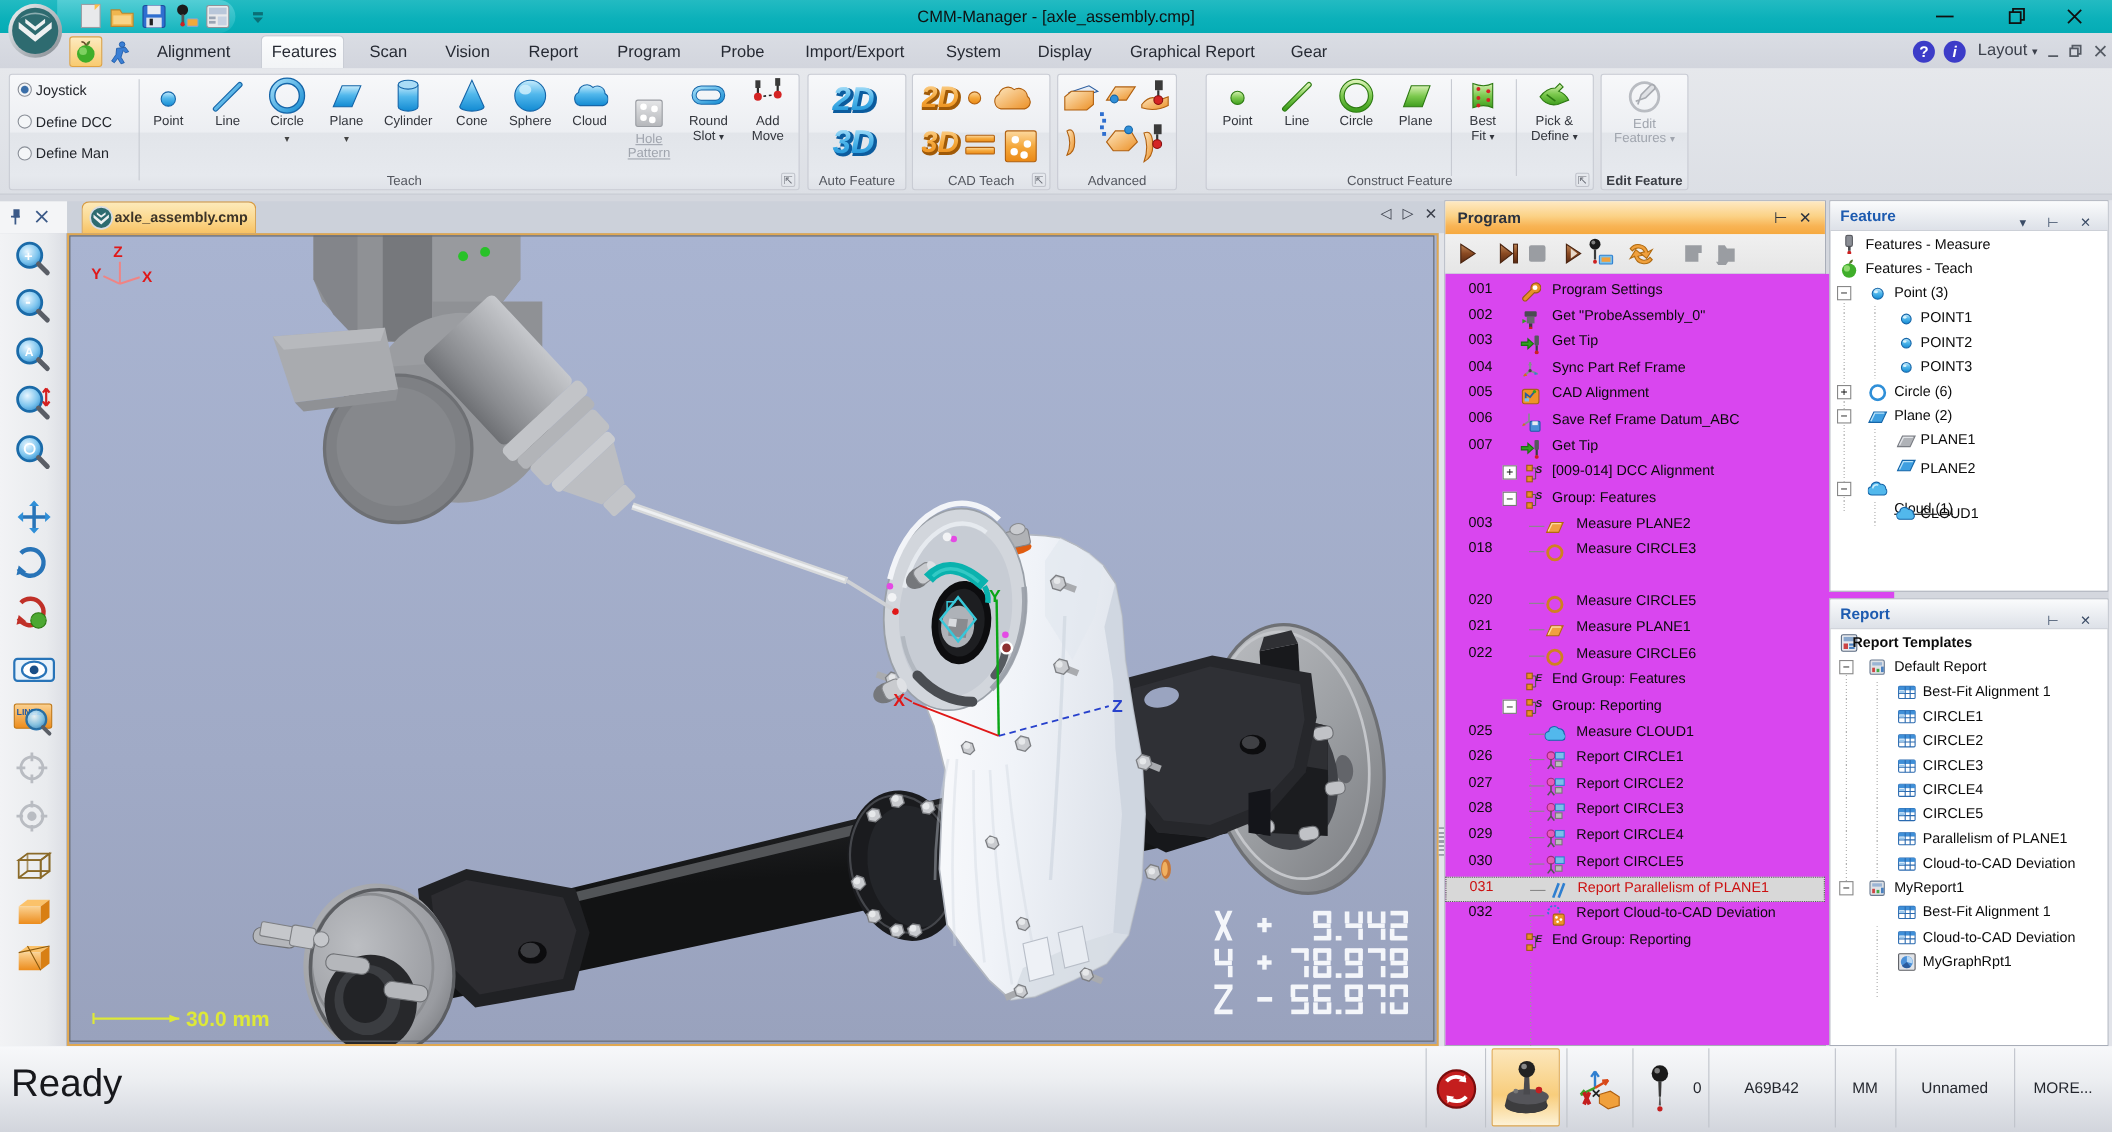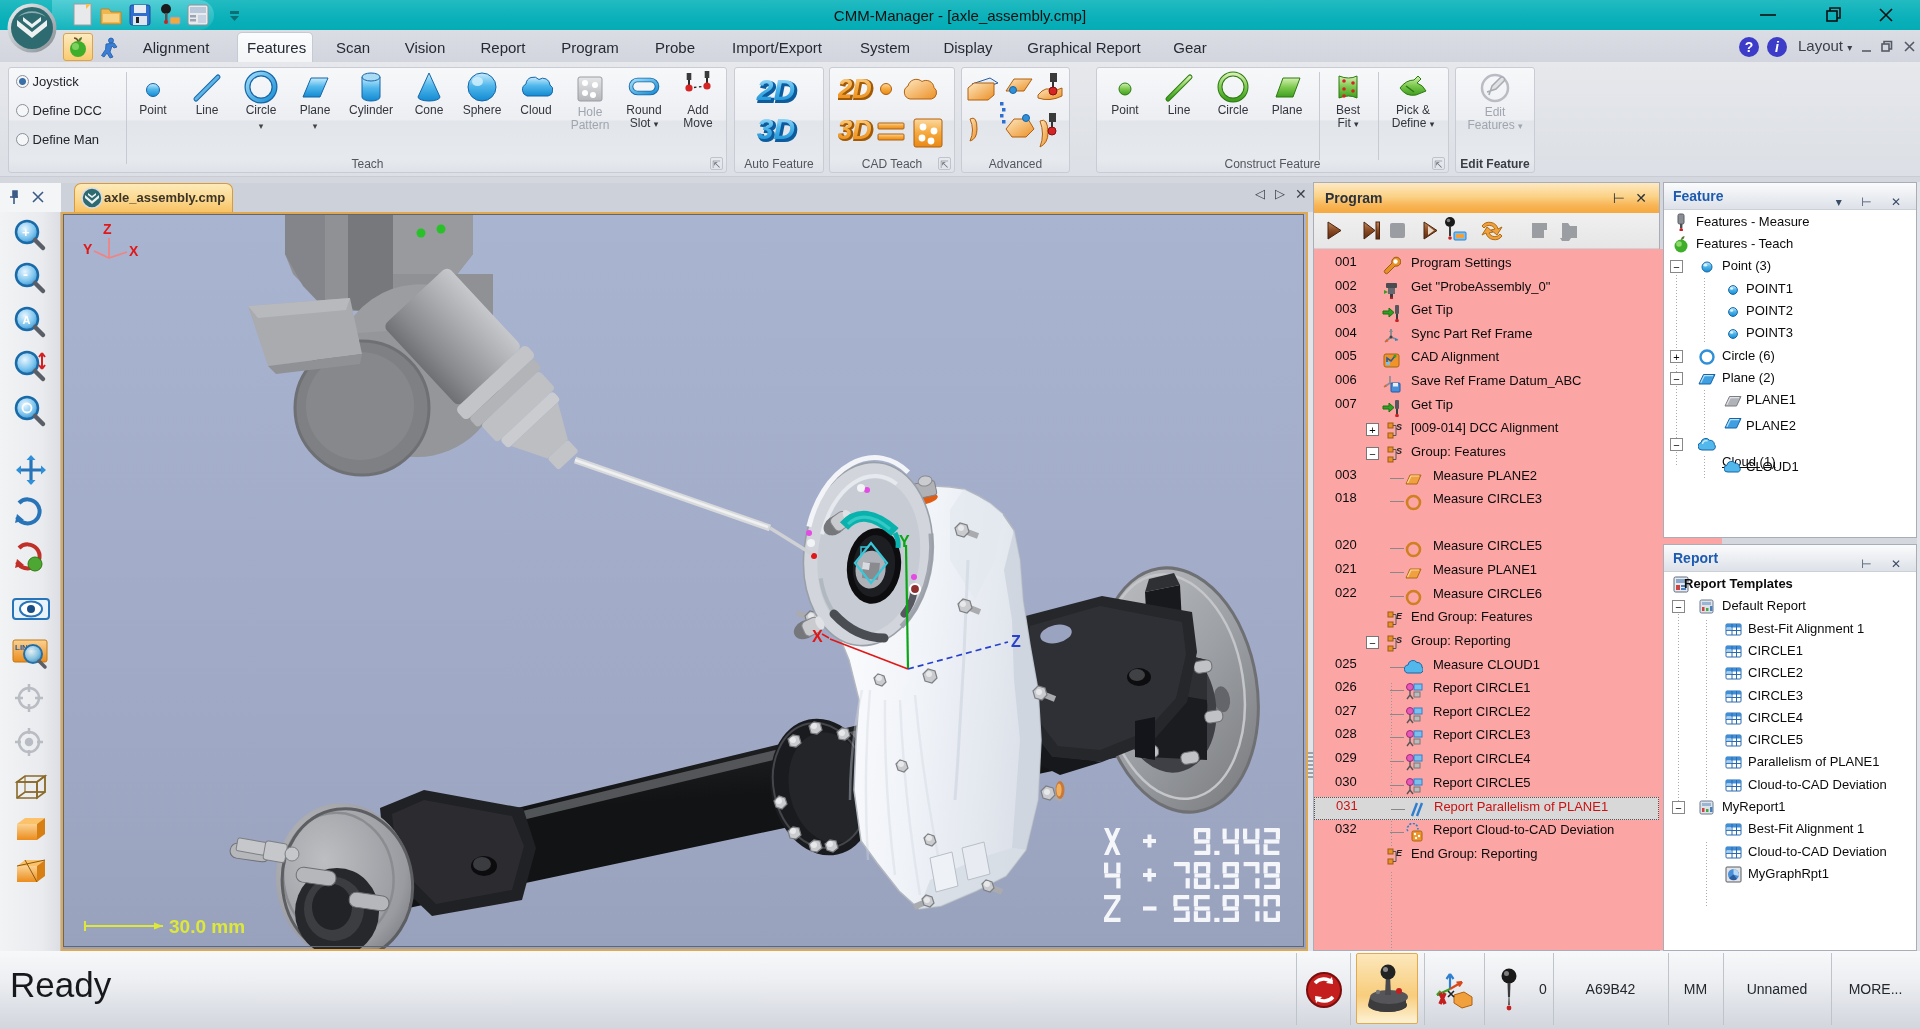--- a/index.html
+++ b/index.html
@@ -44,21 +44,21 @@
 #lefttb { left:0; top:212px; width:61px; height:739px; background:linear-gradient(90deg,#f2f3f5 0%,#e9ebee 70%,#dcdee4 100%); border-right:1px solid #bcc0c9; }
 
 
 #vpframe { left:61px; top:212px; width:1247px; height:739px; border:2px solid #e0a851; background:#9fa9c5;}
 #vpinner { position:absolute; left:0; top:0; width:1243px; height:735px; }
 
 
 #programpanel { left:1313px; top:182px; width:347px; height:769px; background:#fff; border:1px solid #a8adb8; }
 #proghead { position:absolute; left:0; top:0; width:345px; height:30px; background:linear-gradient(#fee9c3 0%,#fbd286 45%,#f8b455 75%,#f6a93f 100%); color:#2b323e; font-weight:bold; font-size:14px; line-height:30px; padding-left:11px;}
 #progtools { position:absolute; left:0; top:30px; width:345px; height:36px; background:linear-gradient(#f0f0f0,#e6e6e6); border-bottom:1px solid #cdd1d8; }
-#proglist { position:absolute; left:0; top:66px; width:408px; height:701px; background:#fca5a5; font-size:13px; }
+#proglist { position:absolute; left:0; top:66px; width:408px; height:701px; background:#d946ef; font-size:13px; }
 .prow { position:absolute; left:0; width:345px; height:23px; white-space:nowrap; color:#0b0b0b; }
 .pnum { position:absolute; left:21px; width:30px; text-align:left; }
 .picon { position:absolute; left:68px; top:2px; width:19px; height:19px; }
 .ptxt { position:absolute; left:97px; top:1px; }
 
 
 #featurepanel { left:1663px; top:182px; width:254px; height:356px; background:#fff; border:1px solid #a8adb8; }
 #reportpanel { left:1663px; top:544px; width:254px; height:407px; background:#fff; border:1px solid #a8adb8; }
 .panelhead { position:absolute; left:0; top:0; right:0; height:27px; background:linear-gradient(#fafbfc,#dde1e8); color:#1d5bb0; font-weight:bold; font-size:14px; line-height:26px; padding-left:9px; border-bottom:1px solid #ccd0d7;}
 .phicons { position:absolute; top:6px; right:7px; color:#3b4c66; font-size:12px; font-weight:normal; letter-spacing:8px;}
@@ -286,21 +286,21 @@
         <ellipse cx="12.5" cy="11.5" rx="5.5" ry="4.5" fill="#cfeefb" opacity="0.85"></ellipse>
       </svg>
       <div class="lbl">Sphere</div>
     </div>
 <div class="ritem abs" style="left:510px;top:70px;width:52px;">
       <svg width="34" height="34" viewBox="0 0 34 34">
         <path d="M8 26 a6.5 6.5 0 0 1 -1 -12 a7.5 7.5 0 0 1 13 -4.5 a7 7 0 0 1 11 5.5 a6 6 0 0 1 -2 11 Z" fill="url(#blu)" stroke="#1565a8"></path>
       </svg>
       <div class="lbl">Cloud</div>
     </div>
-<div class="ritem abs dim" style="left:564px;top:72px;width:52px;">
+<div class="ritem abs dim" style="left:564px;top:86px;width:52px;text-decoration:underline;">
       <svg width="34" height="34" viewBox="0 0 34 34">
         <rect x="5" y="5" width="24" height="24" rx="2" fill="url(#gry)" stroke="#999ca2"></rect>
         <circle cx="12" cy="11" r="3" fill="#fff"></circle>
         <circle cx="22" cy="13" r="3" fill="#fff"></circle>
         <circle cx="12" cy="21" r="3" fill="#fff"></circle>
         <circle cx="20" cy="23" r="3" fill="#fff"></circle>
       </svg>
       <div class="lbl">Hole<br>Pattern</div>
     </div>
 <div class="ritem abs" style="left:618px;top:70px;width:52px;">

